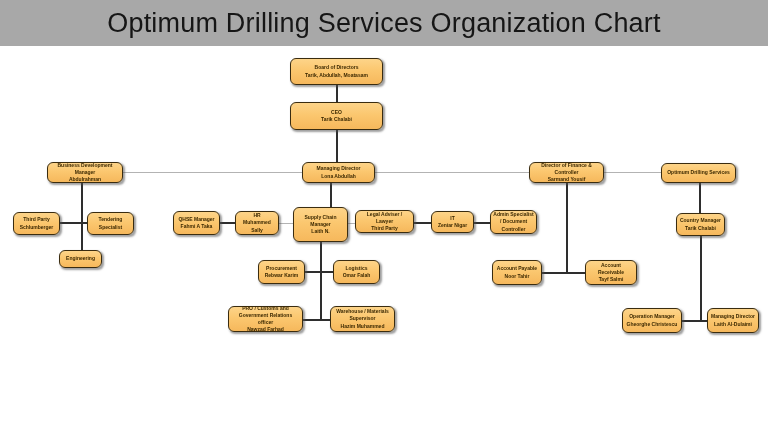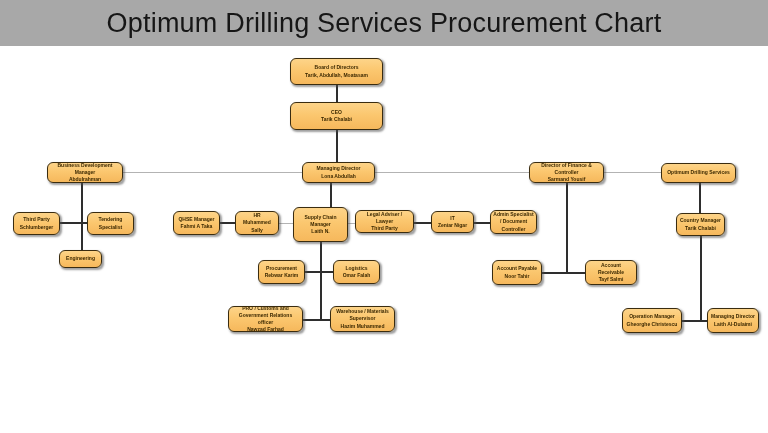--- a/index.html
+++ b/index.html
@@ -16,21 +16,21 @@
   .node .n{font-size:5px;line-height:1.45;}
   .cv{position:absolute;width:1.5px;background:#2e2e2e;}
   .ch{position:absolute;height:1.5px;background:#2e2e2e;}
   .lh{position:absolute;height:1px;background:#b3b3b3;}
 </style>
 </head>
 <body>
 
 <div class="stage">
   <div class="header">
-    <div class="title">Optimum Drilling Services Procurement Chart</div>
+    <div class="title">Optimum Drilling Services Organization Chart</div>
   </div>
 
   <div class="chart">
 
     <div class="cv" style="left:336px;top:39px;height:17px"></div>
     <div class="cv" style="left:336px;top:84px;height:33px"></div>
     <div class="lh" style="left:123px;top:126px;width:179px"></div>
     <div class="lh" style="left:375px;top:126px;width:154px"></div>
     <div class="lh" style="left:604px;top:126px;width:57px"></div>
     <div class="cv" style="left:81px;top:137px;height:67px"></div>

